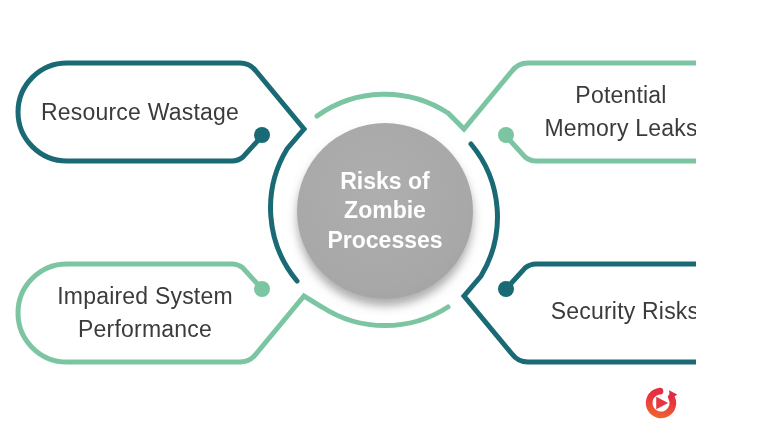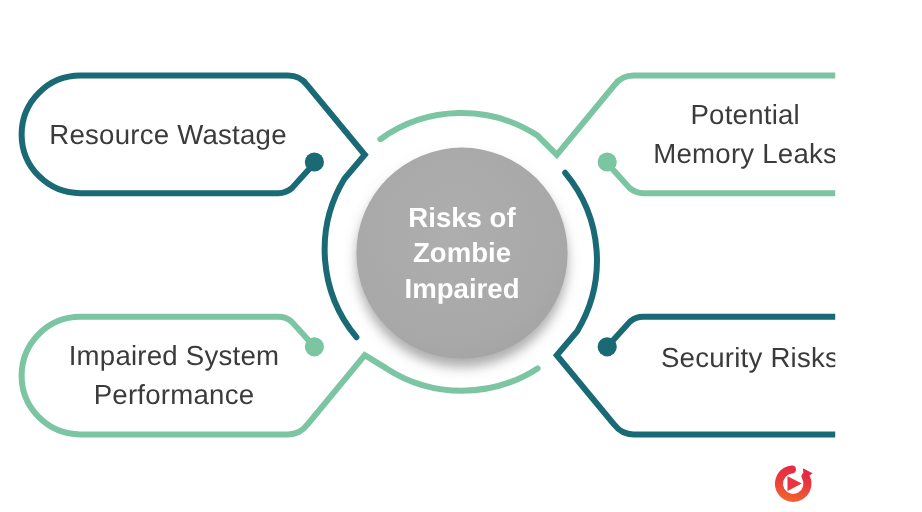--- a/index.html
+++ b/index.html
@@ -14,21 +14,21 @@
   .fill-teal{fill:#1a6a75;}
   .fill-mint{fill:#7cc5a3;}
   .label{
     position:absolute;display:flex;align-items:center;justify-content:center;
     text-align:center;color:#3b3b3b;font-size:23px;line-height:1.42;
     letter-spacing:0.2px;
   }
   .label-tl{left:32px;top:62px;width:216px;height:100px;}
   .label-tr{left:541px;top:62px;width:160px;height:100px;}
   .label-bl{left:50px;top:263px;width:190px;height:100px;}
-  .label-br{left:545px;top:248px;width:160px;height:100px;}
+  .label-br{left:545px;top:261px;width:160px;height:100px;}
   .center-label{
     position:absolute;left:310px;top:160px;width:150px;height:102px;
     display:flex;align-items:center;justify-content:center;text-align:center;
     color:#ffffff;font-weight:bold;font-size:23px;line-height:1.28;
   }
   .brand{position:absolute;left:642px;top:384px;width:120px;height:40px;}
   .brand-mark{position:absolute;left:0;top:0;width:38px;height:38px;}
   .brand-word{
     position:absolute;left:45px;top:9px;color:#54565a;font-size:18.5px;
     letter-spacing:0.6px;font-weight:400;
@@ -69,21 +69,21 @@
     <circle class="fill-teal" cx="506" cy="289" r="8"></circle>
 
     <circle cx="385" cy="211" r="88" fill="url(#circle-grad)" filter="url(#circle-shadow)"></circle>
   </svg>
 
   <div class="label label-tl">Resource Wastage</div>
   <div class="label label-bl">Impaired System Performance</div>
   <div class="label label-tr">Potential Memory Leaks</div>
   <div class="label label-br">Security Risks</div>
 
-  <div class="center-label">Risks of Zombie Impaired</div>
+  <div class="center-label">Risks of Zombie Processes</div>
 
   <div class="brand">
     <svg class="brand-mark" viewBox="0 0 40 40" xmlns="http://www.w3.org/2000/svg">
       <circle cx="20" cy="20" r="12.5" fill="none" stroke="url(#logo-grad)" stroke-width="7" stroke-dasharray="64 14.5" stroke-linecap="round" transform="rotate(-30 20 20)"></circle>
       <path d="M 28.5 6.5 L 37 11 L 29.5 16.5 Z" fill="#e22a44"></path>
       <path d="M 15 13.5 L 27.5 20 L 15 26.5 Z" fill="#e8353f"></path>
     </svg>
   </div>
 
 </div>

